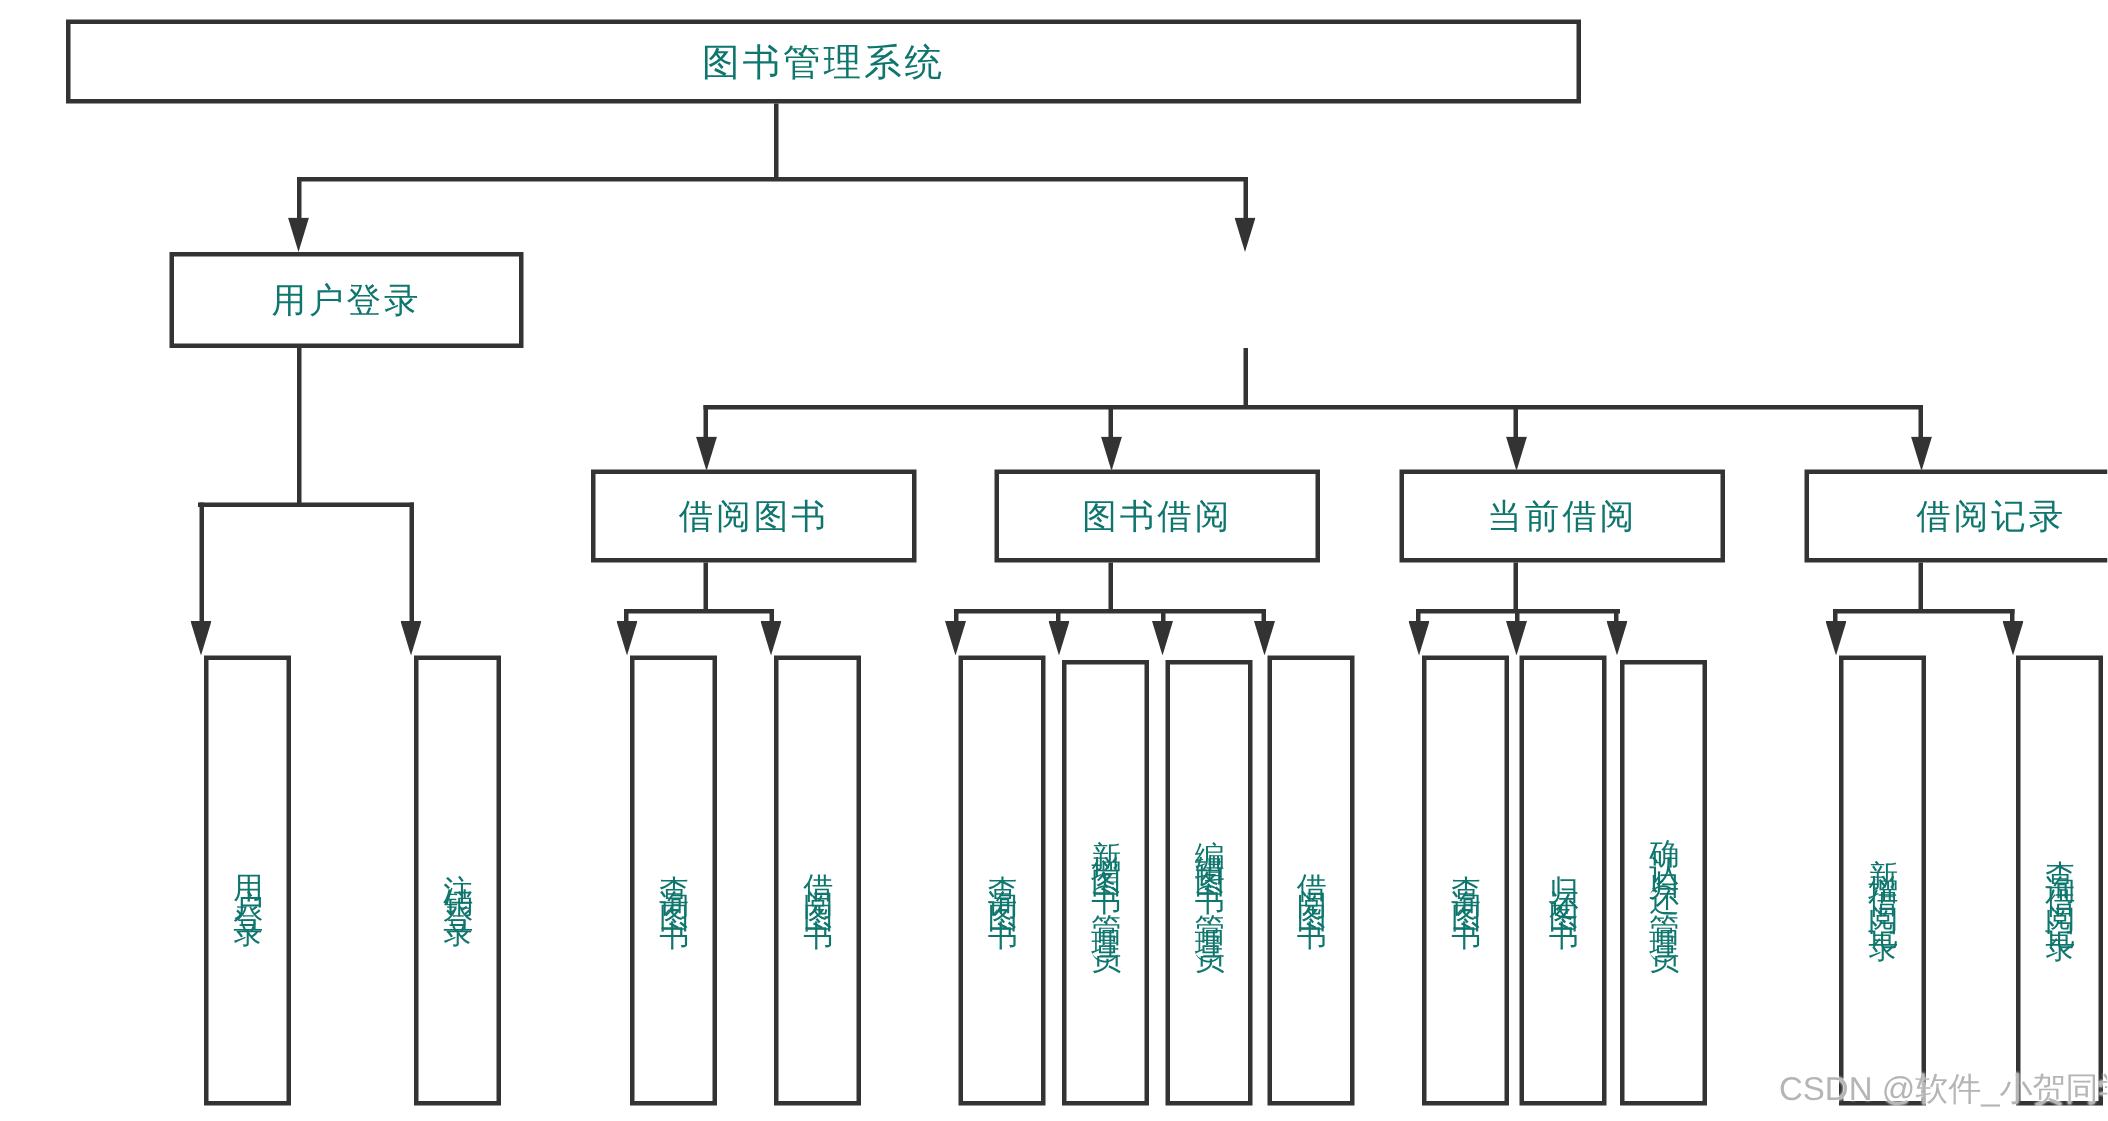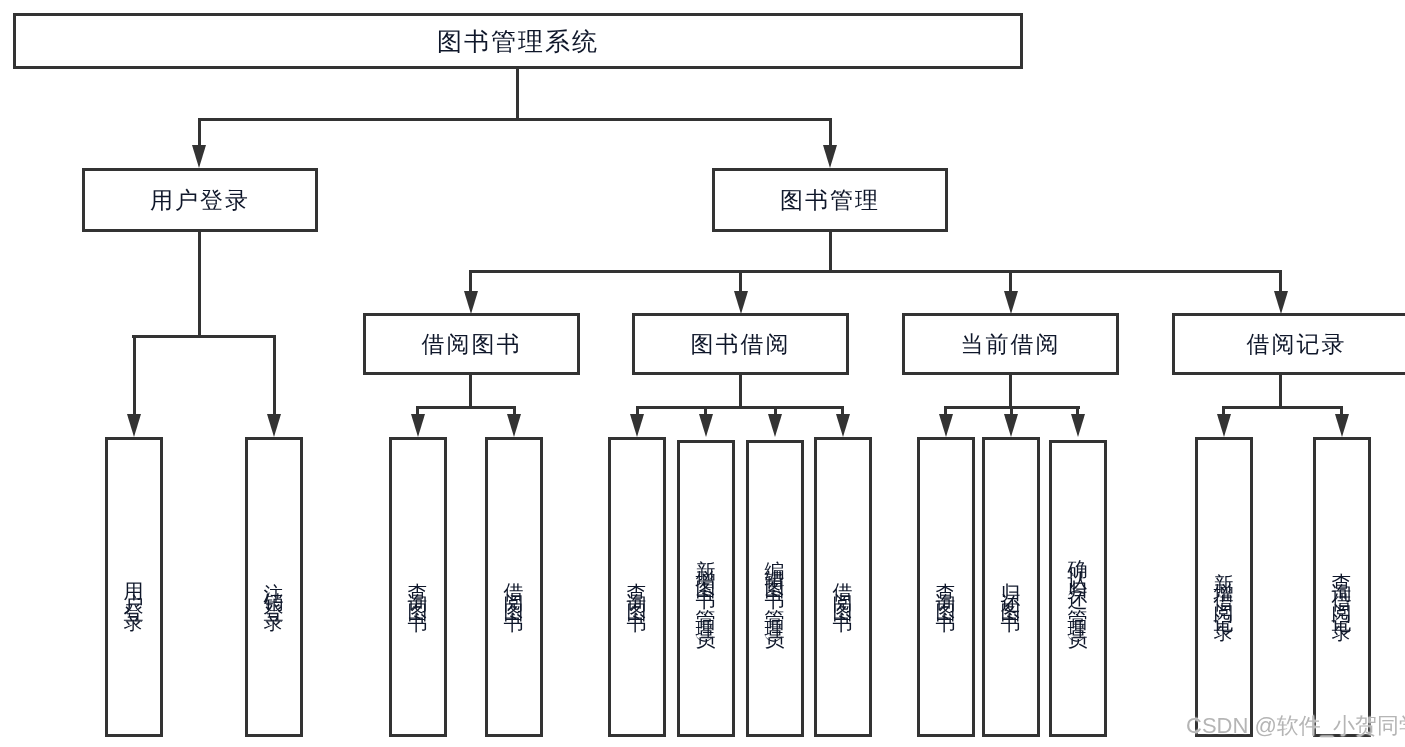--- a/index.html
+++ b/index.html
@@ -9,24 +9,25 @@
     height: 747px;
     background: #ffffff;
     overflow: hidden;
     font-family: "Liberation Sans", "DejaVu Sans", sans-serif;
   }
   .box {
     position: absolute;
     box-sizing: border-box;
     border: 3px solid #333333;
     background: #ffffff;
-    color: #0f172a;
+    color: #0f766e;
     display: flex;
     align-items: center;
     justify-content: center;
+    margin-left: 31px;
   }
   .title-box  { font-size: 25px; letter-spacing: 2px; }
   .hbox       { font-size: 23px; letter-spacing: 2px; }
   .vbox {
     font-size: 20px;
     letter-spacing: 10px;
     writing-mode: vertical-rl;
     text-orientation: mixed;
     line-height: 1;
   }
@@ -57,21 +58,20 @@
   <div class="box title-box" style="left:13px; top:13px; width:1010px; height:56px;">图书管理系统</div>
 
   <div class="line" style="left:516px; top:69px;  width:3px;   height:49px;"></div>
   <div class="line" style="left:198px; top:118px; width:634px; height:3px;"></div>
   <div class="line" style="left:198px; top:118px; width:3px;   height:28px;"></div>
   <div class="line" style="left:829px; top:118px; width:3px;   height:28px;"></div>
   <div class="arrow" style="left:192px; top:145px;"></div>
   <div class="arrow" style="left:823px; top:145px;"></div>
 
   <div class="box hbox" style="left:82px; top:168px; width:236px; height:64px;">用户登录</div>
-  <div class="box hbox" style="left:712px; top:168px; width:236px; height:64px;">图书管理</div>
 
   <div class="line" style="left:198px; top:232px; width:3px;   height:104px;"></div>
   <div class="line" style="left:132px; top:335px; width:144px; height:3px;"></div>
   <div class="line" style="left:133px; top:335px; width:3px;   height:80px;"></div>
   <div class="line" style="left:273px; top:335px; width:3px;   height:80px;"></div>
   <div class="arrow" style="left:127px; top:414px;"></div>
   <div class="arrow" style="left:267px; top:414px;"></div>
 
   <div class="line" style="left:829px;  top:232px; width:3px;   height:40px;"></div>
   <div class="line" style="left:469px;  top:270px; width:813px; height:3px;"></div>

